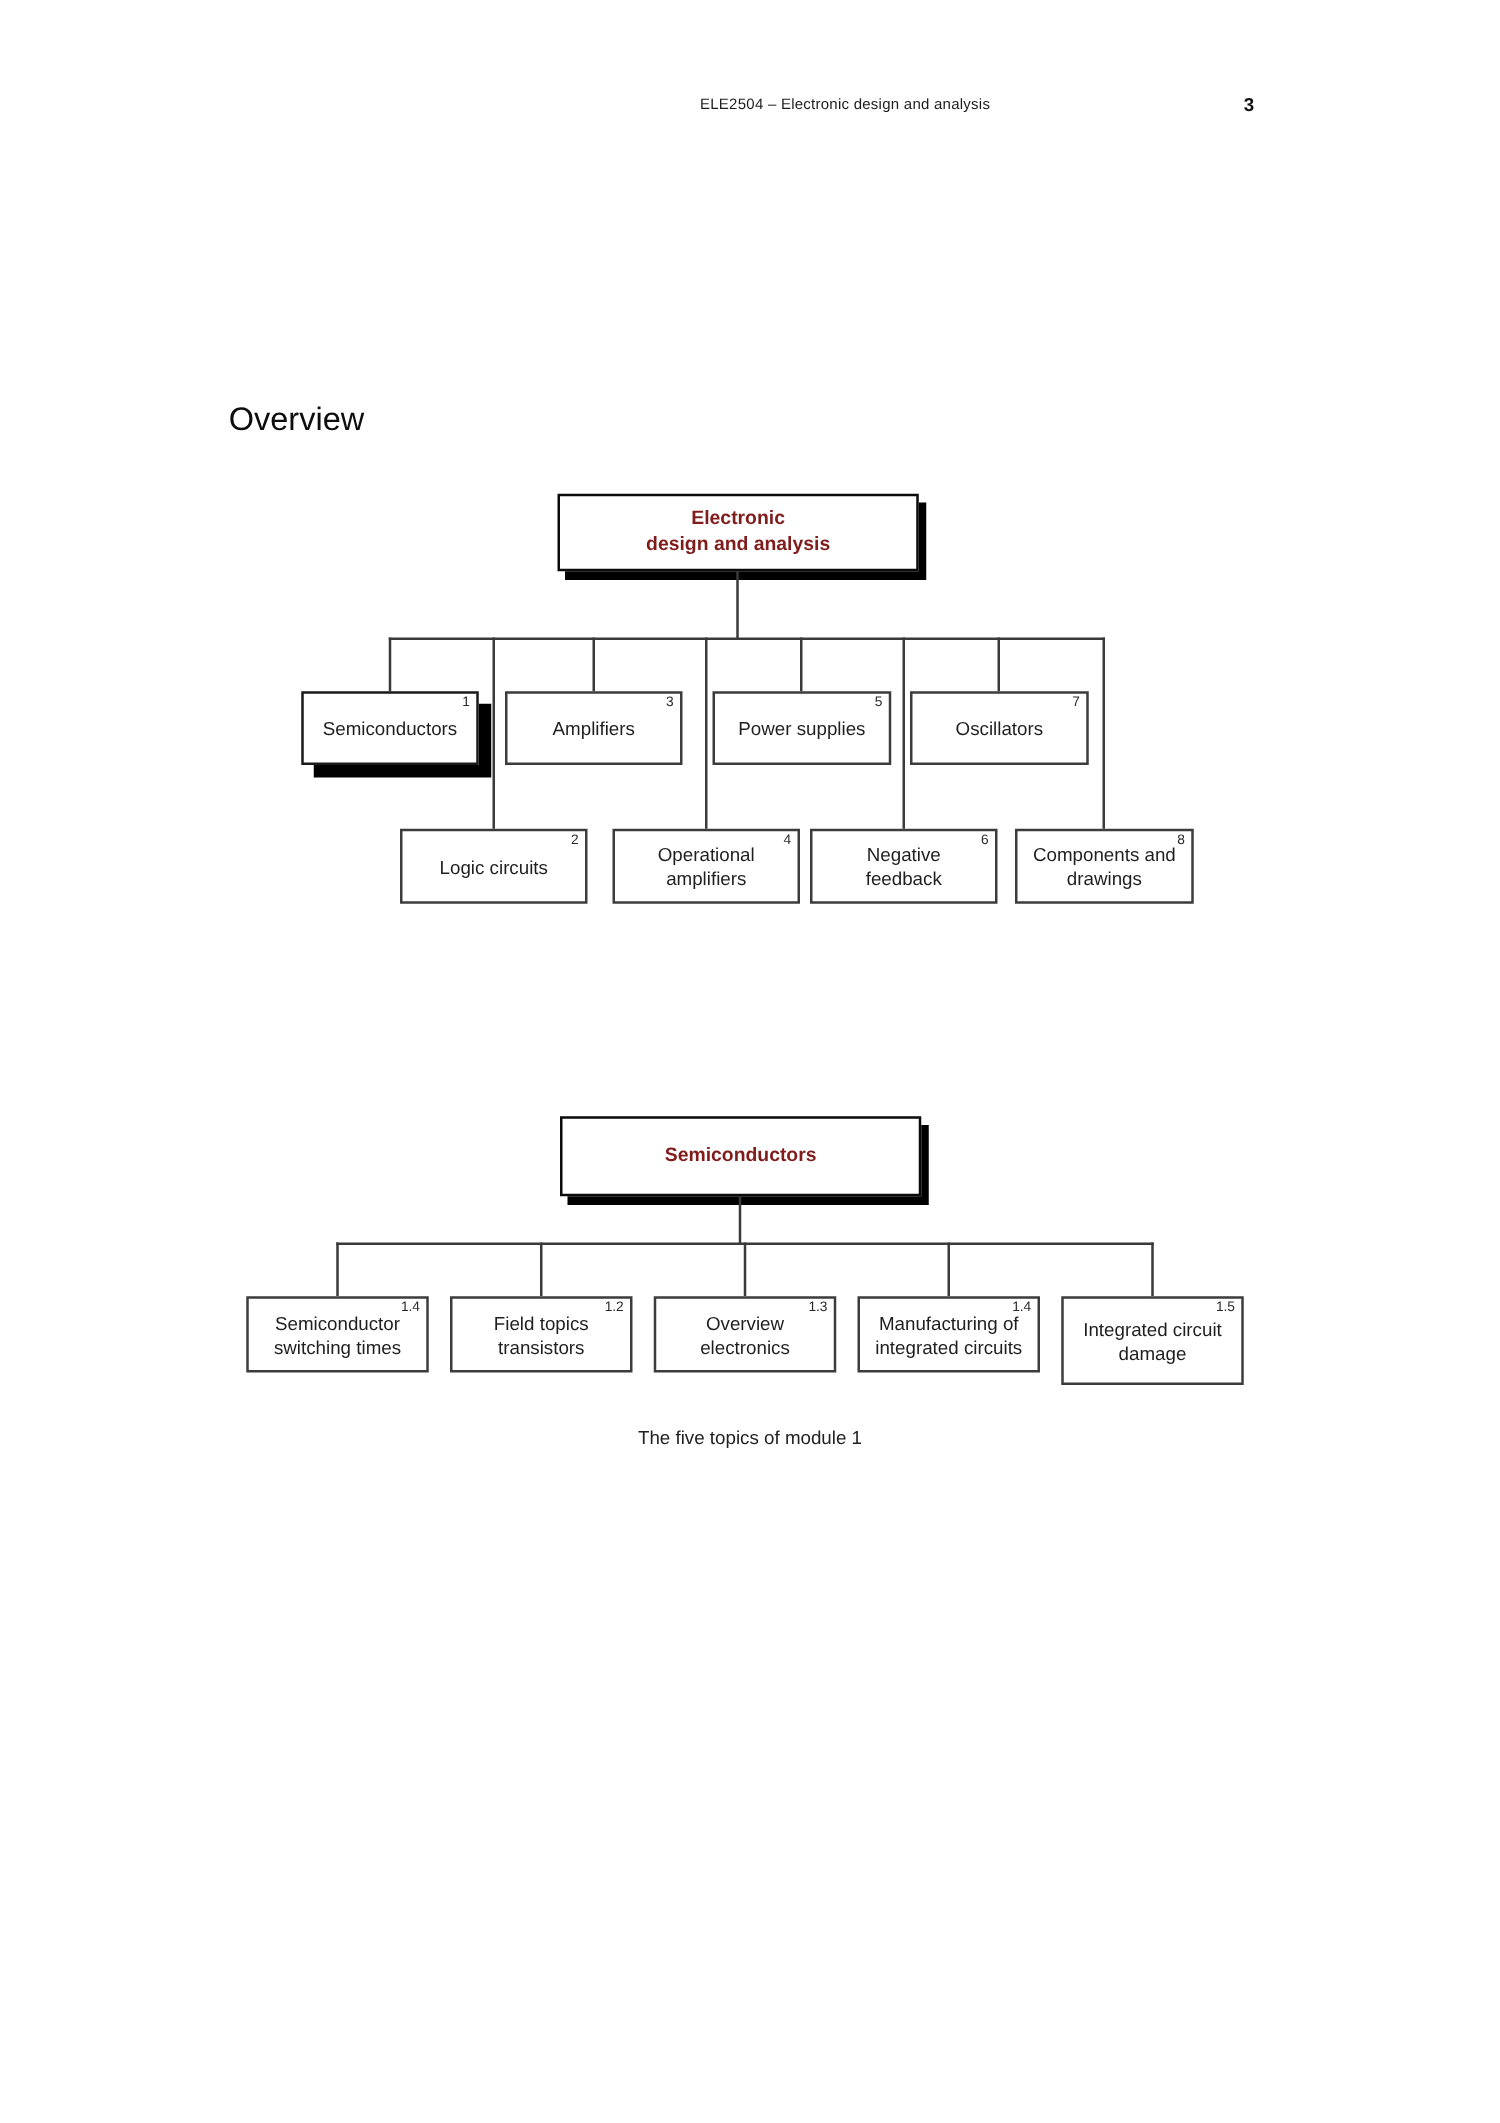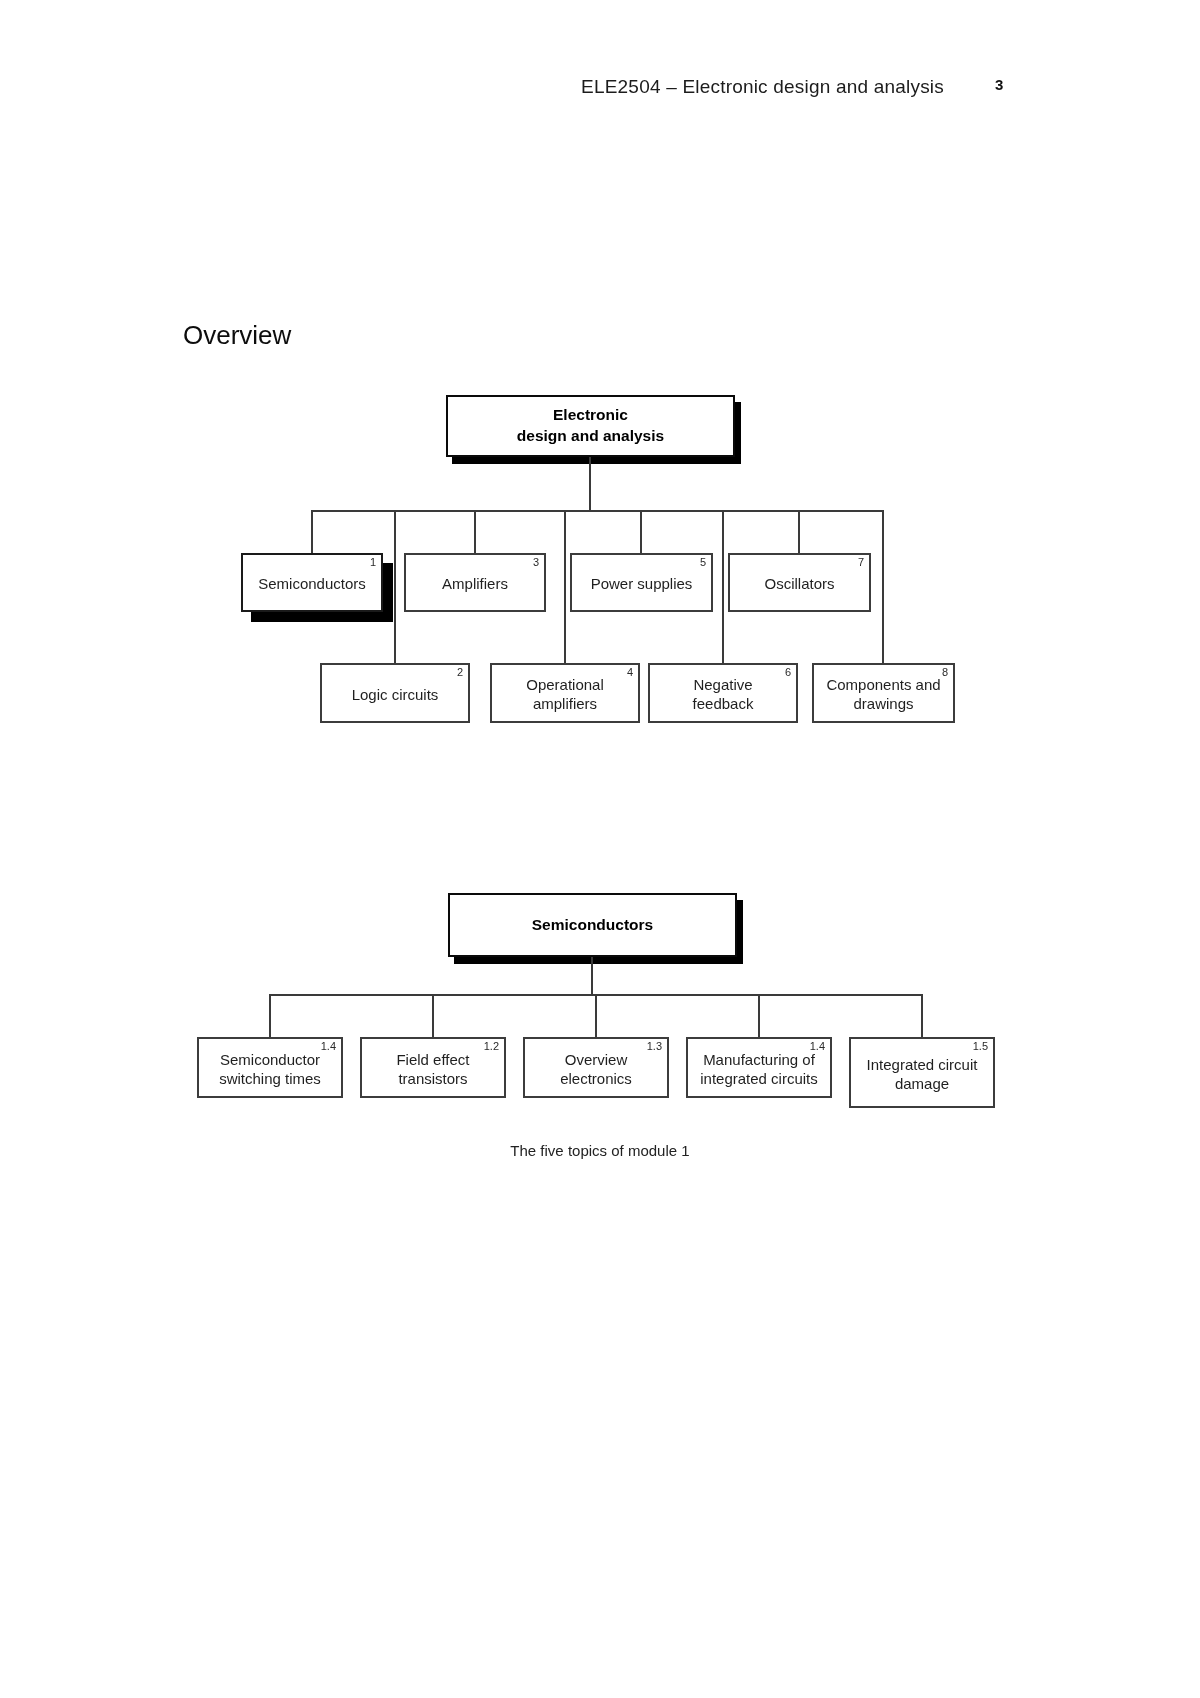--- a/index.html
+++ b/index.html
@@ -6,22 +6,22 @@
   .page{
     position:relative;
     width:1200px;height:1698px;
     background:#ffffff;
     font-family:"Liberation Sans", sans-serif;
     color:#1f1f1f;
     overflow:hidden;
     margin:0 auto;
   }
   .running-header{
-    position:absolute;left:544px;top:76px;width:400px;
-    text-align:right;font-size:19px;color:#1c1c1c;letter-spacing:0.2px;
+    position:absolute;left:560px;top:76px;width:400px;
+    font-size:12px;color:#1c1c1c;letter-spacing:0.2px;
   }
   .page-number{
     position:absolute;left:995px;top:76px;
     font-size:15px;font-weight:600;color:#111;
   }
   .module-title{
     position:absolute;left:181px;top:198px;
     font-size:31px;font-weight:400;color:#0d0d0d;letter-spacing:0.2px;
     margin:0;
   }
@@ -29,21 +29,21 @@
     position:absolute;left:183px;top:320px;
     font-size:26px;font-weight:400;color:#0d0d0d;
     margin:0;
     text-align:right;
   }
   .root-box{
     position:absolute;box-sizing:border-box;
     border:2px solid #0a0a0a;background:#ffffff;
     display:flex;align-items:center;justify-content:center;
     font-weight:bold;font-size:15.5px;line-height:1.35;text-align:center;
-    white-space:pre-line;color:#000000;
+    white-space:pre-line;color:#7f1d1d;
     box-shadow:6px 7px 0 #000000;
   }
   .node{
     position:absolute;box-sizing:border-box;
     border:2px solid #3c3c3c;background:#ffffff;
     display:flex;align-items:center;justify-content:center;
   }
   .node.highlight{
     border-color:#1a1a1a;
     box-shadow:10px 10px 0 #000000;
@@ -144,21 +144,21 @@
     <div class="vline" style="left:758px;top:994px;height:43px"></div>
     <div class="vline" style="left:921px;top:994px;height:43px"></div>
 
     <div class="node" style="left:197px;top:1037px;width:146px;height:61px">
       <span class="num">1.4</span>
       <span class="lbl">Semiconductor
 switching times</span>
     </div>
     <div class="node" style="left:360px;top:1037px;width:146px;height:61px">
       <span class="num">1.2</span>
-      <span class="lbl">Field effect
+      <span class="lbl">Field topics
 transistors</span>
     </div>
     <div class="node" style="left:523px;top:1037px;width:146px;height:61px">
       <span class="num">1.3</span>
       <span class="lbl">Overview
 electronics</span>
     </div>
     <div class="node" style="left:686px;top:1037px;width:146px;height:61px">
       <span class="num">1.4</span>
       <span class="lbl">Manufacturing of

